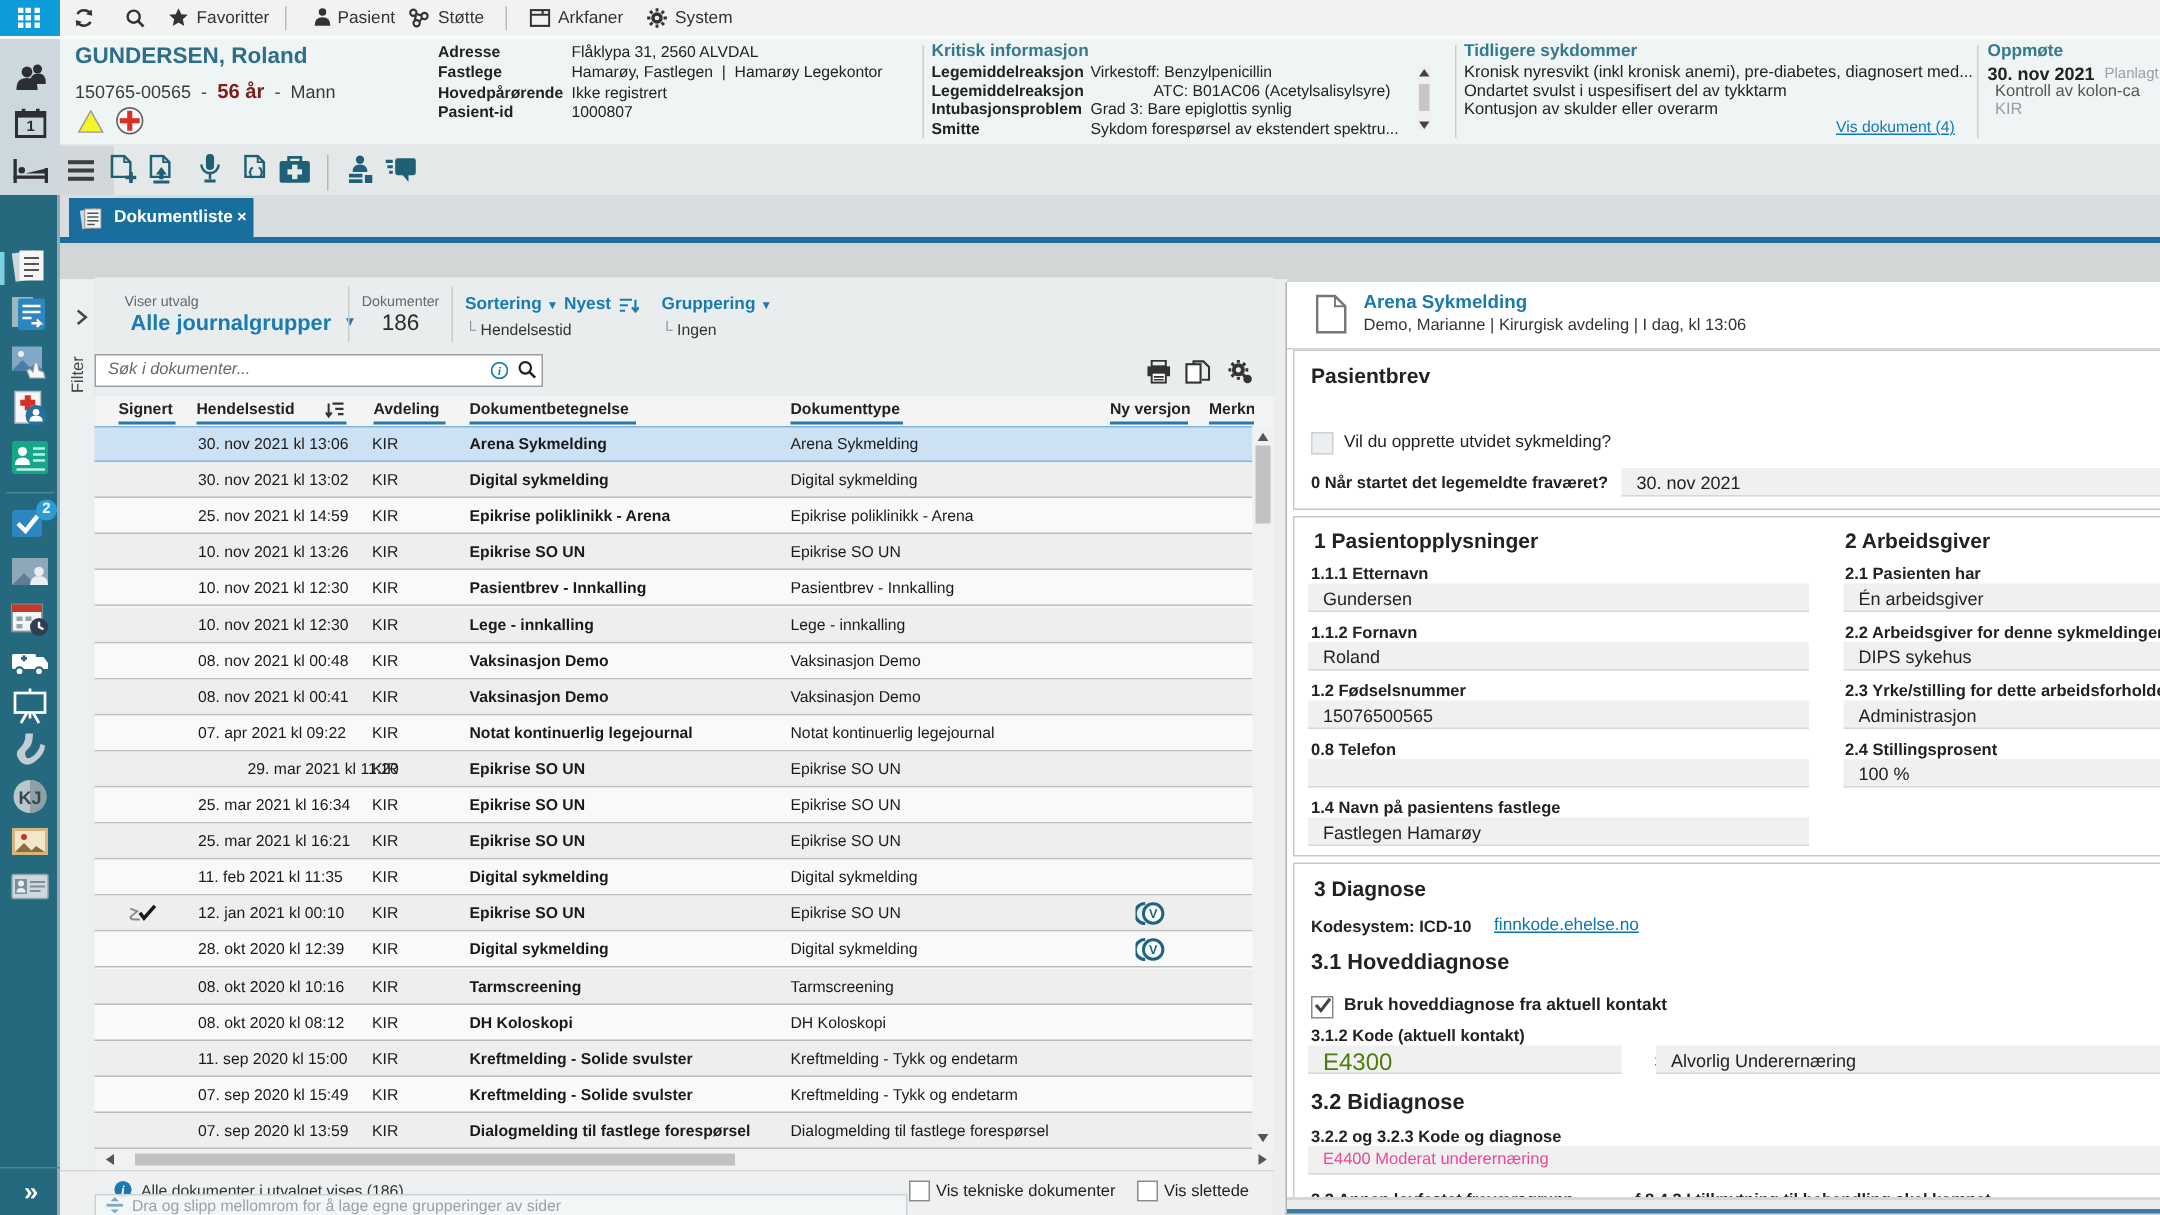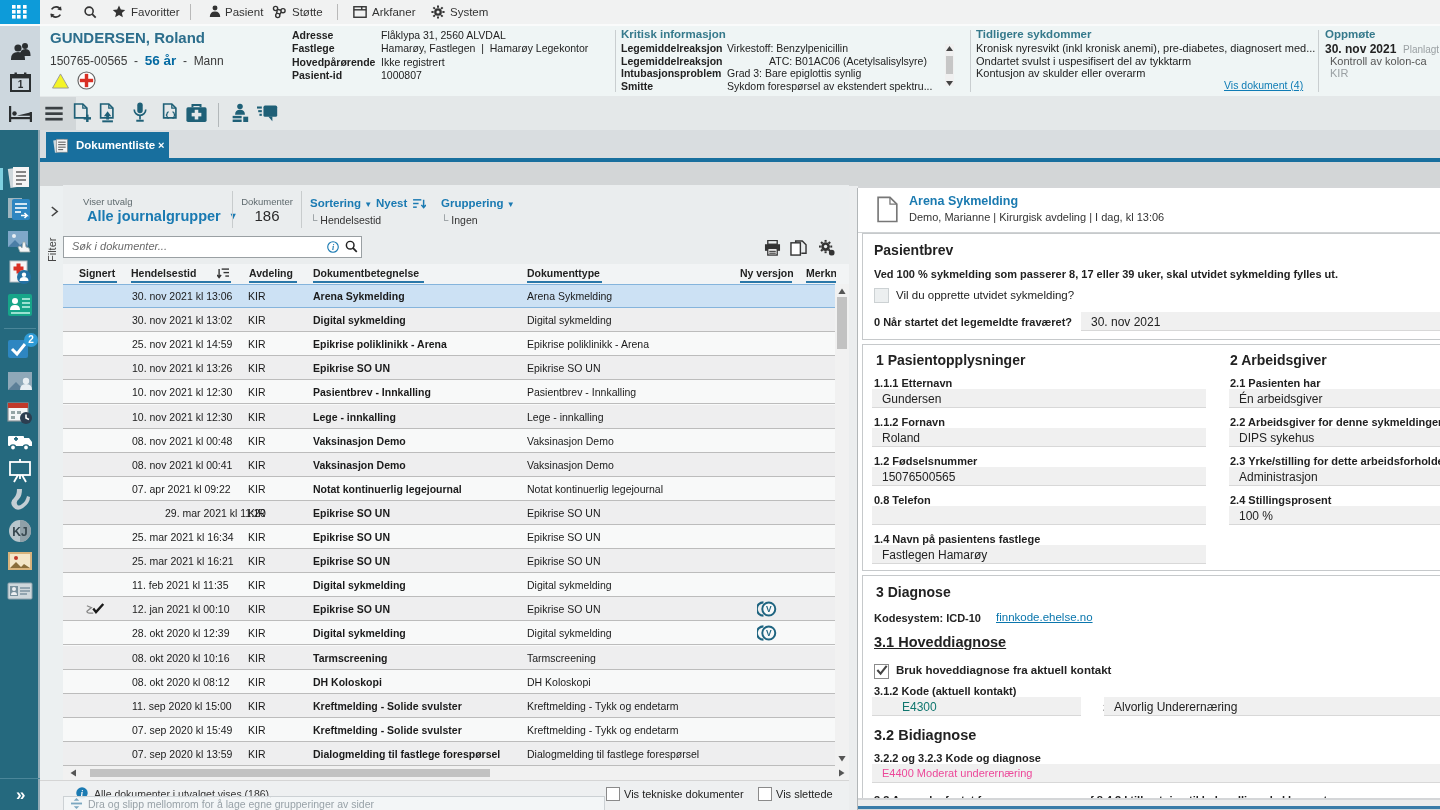--- a/index.html
+++ b/index.html
@@ -100,21 +100,21 @@
 <svg class="ab" style="left:8px;top:105px" width="25" height="18" viewBox="0 0 25 18">
       <g fill="#2b2f31">
         <rect x="1" y="1" width="2.2" height="16"></rect>
         <rect x="21.8" y="7" width="2.2" height="10"></rect>
         <rect x="1" y="12" width="23" height="2.2"></rect>
         <circle cx="6.5" cy="8.5" r="2.2"></circle>
         <path d="M9.5 10.5 l12.5 -3 0 3.2 -12.5 0z"></path>
       </g>
     </svg>
 <div class="ab" style="left:50px;top:29px;font-size:15px;font-weight:bold;color:#2c6e8c;">GUNDERSEN, Roland</div>
-<div class="ab" style="left:50px;top:53px;font-size:12px;color:#3a3a3a;">150765-00565&nbsp; - &nbsp;<span style="font-size:13.5px;font-weight:bold;color:#0369a1;">56 år</span>&nbsp; - &nbsp;<span style="color:#3a3a3a;">Mann</span></div>
+<div class="ab" style="left:50px;top:53px;font-size:12px;color:#3a3a3a;">150765-00565&nbsp; - &nbsp;<span style="font-size:13.5px;font-weight:bold;color:#7f1d1d;">56 år</span>&nbsp; - &nbsp;<span style="color:#3a3a3a;">Mann</span></div>
 <svg class="ab" style="left:51px;top:73px" width="19" height="16" viewBox="0 0 19 17">
       <path d="M9.5 1 L18 16 L1 16 Z" fill="#f4f426" stroke="#999" stroke-width="1"></path>
     </svg>
 <svg class="ab" style="left:77px;top:71px" width="19" height="19" viewBox="0 0 20 20">
       <circle cx="10" cy="10" r="9" fill="#fff" stroke="#666" stroke-width="1.2"></circle>
       <rect x="8.2" y="3" width="3.6" height="14" fill="#d93025"></rect>
       <rect x="3" y="8.2" width="14" height="3.6" fill="#d93025"></rect>
     </svg>
 <div class="ab" style="left:292px;top:29px;font-size:10.5px;font-weight:bold;color:#222;">Adresse</div>
 <div class="ab" style="left:381px;top:29px;font-size:10.5px;color:#222;">Flåklypa 31, 2560 ALVDAL</div>
@@ -476,21 +476,20 @@
 <div class="ab" style="left:858px;top:188px;width:582px;height:610px;background:#fff;overflow:hidden;">
 <div class="ab" style="left:0;top:0;width:582px;height:44px;background:#fff;border-bottom:1px solid #cfd2d4;"></div>
       <svg class="ab" style="left:19px;top:8px" width="21" height="27" viewBox="0 0 23 29">
         <path d="M1.2 1.2 h13 l7.5 7.5 v19 h-20.5 z" fill="#fff" stroke="#777" stroke-width="1.8"></path>
         <path d="M14.2 1.2 l0 7.5 7.5 0" fill="none" stroke="#777" stroke-width="1.4"></path>
       </svg>
       <div class="ab" style="left:51px;top:6px;font-size:12.5px;font-weight:bold;color:#1a7ab0;">Arena Sykmelding</div>
       <div class="ab" style="left:51px;top:23px;font-size:11px;color:#333;">Demo, Marianne | Kirurgisk avdeling | I dag, kl 13:06</div>
       <div class="ab" style="left:4px;top:45px;width:590px;height:105px;background:#fff;border:1px solid #c6c9cb;"></div>
       <div class="ab" style="left:16px;top:54px;font-size:14px;font-weight:bold;color:#222;">Pasientbrev</div>
-      <div class="ab" style="left:16px;top:80px;font-size:11px;font-weight:bold;color:#222;">Ved 100 % sykmelding som passerer 8, 17 eller 39 uker, skal utvidet sykmelding fylles ut.</div>
       <div class="ab" style="left:16px;top:100px;width:13px;height:13px;background:#eceff0;border:1px solid #ccd1d3;"></div>
       <div class="ab" style="left:38px;top:101px;font-size:11.5px;color:#222;">Vil du opprette utvidet sykmelding?</div>
       <div class="ab" style="left:16px;top:128px;font-size:11px;font-weight:bold;color:#222;">0 Når startet det legemeldte fraværet?</div>
       <div class="ab" style="left:223px;top:124px;width:371px;height:18px;background:#f0f0f0;border-bottom:1px solid #d8d8d8;"></div>
       <div class="ab" style="left:233px;top:127px;font-size:12px;color:#222;">30. nov 2021</div>
       <div class="ab" style="left:4px;top:156px;width:590px;height:225px;background:#fff;border:1px solid #c6c9cb;"></div>
       <div class="ab" style="left:18px;top:164px;font-size:14px;font-weight:bold;color:#222;">1 Pasientopplysninger</div>
       <div class="ab" style="left:372px;top:164px;font-size:14px;font-weight:bold;color:#222;">2 Arbeidsgiver</div>
       <div class="ab" style="left:16px;top:189px;font-size:11px;font-weight:bold;color:#222;">1.1.1 Etternavn</div>
       <div class="ab" style="left:14px;top:201px;width:334px;height:18px;background:#f0f0f0;border-bottom:1px solid #d8d8d8;"></div>
@@ -515,30 +514,30 @@
       <div class="ab" style="left:372px;top:267px;font-size:11px;font-weight:bold;color:#222;">2.3 Yrke/stilling for dette arbeidsforholdet (</div>
       <div class="ab" style="left:371px;top:279px;width:223px;height:18px;background:#f0f0f0;border-bottom:1px solid #d8d8d8;"></div>
       <div class="ab" style="left:381px;top:282px;font-size:12px;color:#222;">Administrasjon</div>
       <div class="ab" style="left:372px;top:306px;font-size:11px;font-weight:bold;color:#222;">2.4 Stillingsprosent</div>
       <div class="ab" style="left:371px;top:318px;width:223px;height:18px;background:#f0f0f0;border-bottom:1px solid #d8d8d8;"></div>
       <div class="ab" style="left:381px;top:321px;font-size:12px;color:#222;">100 %</div>
       <div class="ab" style="left:4px;top:387px;width:590px;height:260px;background:#fff;border:1px solid #c6c9cb;"></div>
       <div class="ab" style="left:18px;top:396px;font-size:14px;font-weight:bold;color:#222;">3 Diagnose</div>
       <div class="ab" style="left:16px;top:424px;font-size:11px;font-weight:bold;color:#222;">Kodesystem: ICD-10</div>
       <div class="ab" style="left:138px;top:423px;font-size:11.5px;color:#0a76ad;text-decoration:underline;">finnkode.ehelse.no</div>
-      <div class="ab" style="left:16px;top:446px;font-size:14.5px;font-weight:bold;color:#222;text-decoration:underline;">3.1 Hoveddiagnose</div>
+      <div class="ab" style="left:16px;top:446px;font-size:14.5px;font-weight:bold;color:#222;">3.1 Hoveddiagnose</div>
       <div class="ab" style="left:16px;top:476px;width:13px;height:13px;background:#fff;border:1px solid #8a8a8a;"></div>
       <svg class="ab" style="left:17px;top:475px" width="14" height="14" viewBox="0 0 15 15">
         <path d="M2.5 7.5 l3.5 4 6.5 -8.5" fill="none" stroke="#444" stroke-width="2.2"></path>
       </svg>
       <div class="ab" style="left:38px;top:476px;font-size:11.5px;font-weight:bold;color:#222;">Bruk hoveddiagnose fra aktuell kontakt</div>
       <div class="ab" style="left:16px;top:497px;font-size:11px;font-weight:bold;color:#222;">3.1.2 Kode (aktuell kontakt)</div>
       <div class="ab" style="left:245px;top:514px;font-size:11px;font-weight:normal;color:#222;">3.1.3 Diagnose (aktuell kontakt)</div>
       <div class="ab" style="left:14px;top:509px;width:209px;height:18px;background:#f0f0f0;border-bottom:1px solid #d8d8d8;"></div>
-      <div class="ab" style="left:24px;top:512px;font-size:12px;color:#0f766e;margin-left:20px;">E4300</div>
+      <div class="ab" style="left:24px;top:512px;font-size:16px;color:#4d7c0f;">E4300</div>
       <div class="ab" style="left:246px;top:509px;width:348px;height:18px;background:#f0f0f0;border-bottom:1px solid #d8d8d8;"></div>
       <div class="ab" style="left:256px;top:512px;font-size:12px;color:#222;">Alvorlig Underernæring</div>
       <div class="ab" style="left:16px;top:539px;font-size:14.5px;font-weight:bold;color:#222;">3.2 Bidiagnose</div>
       <div class="ab" style="left:16px;top:564px;font-size:11px;font-weight:bold;color:#222;">3.2.2 og 3.2.3 Kode og diagnose</div>
       <div class="ab" style="left:14px;top:576px;width:580px;height:18px;background:#f0f0f0;border-bottom:1px solid #d8d8d8;"></div>
       <div class="ab" style="left:24px;top:579px;font-size:11px;color:#ec4899;">E4400 Moderat underernæring</div>
       <div class="ab" style="left:16px;top:606px;font-size:11px;font-weight:bold;color:#222;">3.3 Annen lovfestet fraværsgrunn</div>
       <div class="ab" style="left:232px;top:606px;font-size:11px;font-weight:bold;color:#222;">f 8.4.3 I tilknytning til behandling skal kompet</div>
 </div>
 <div class="ab" style="left:858px;top:800px;width:582px;height:6px;background:#ececec;"></div>

